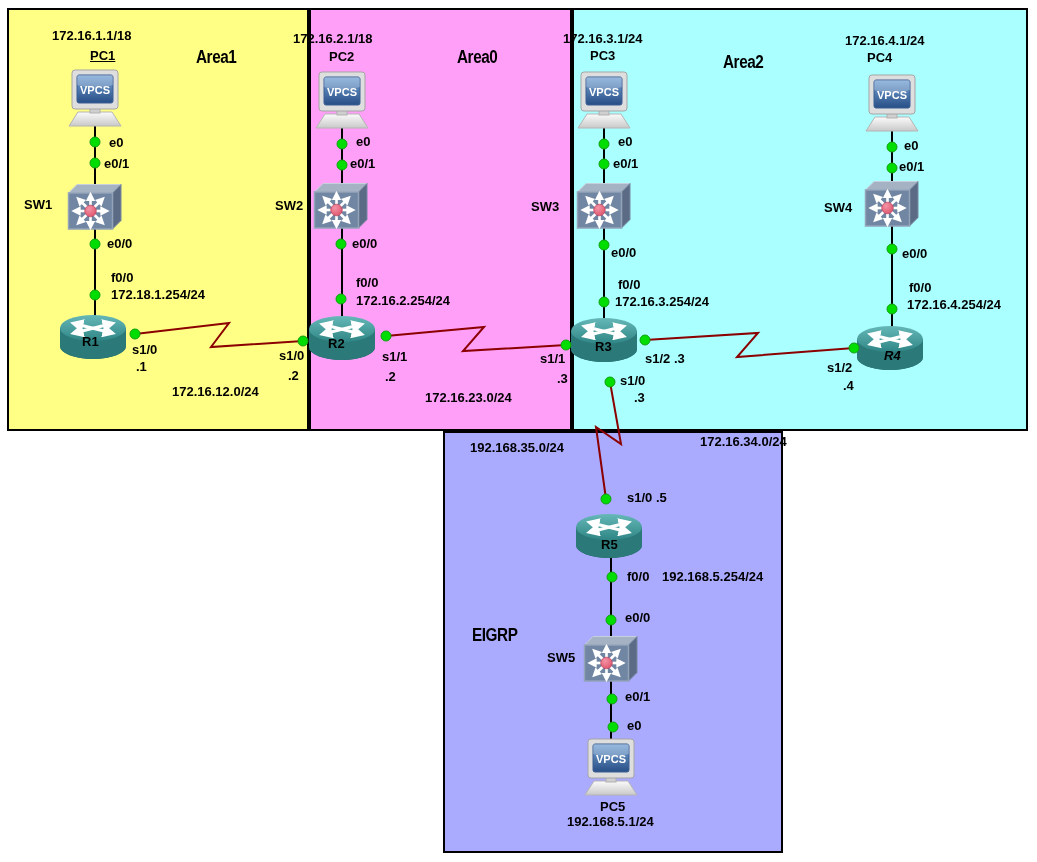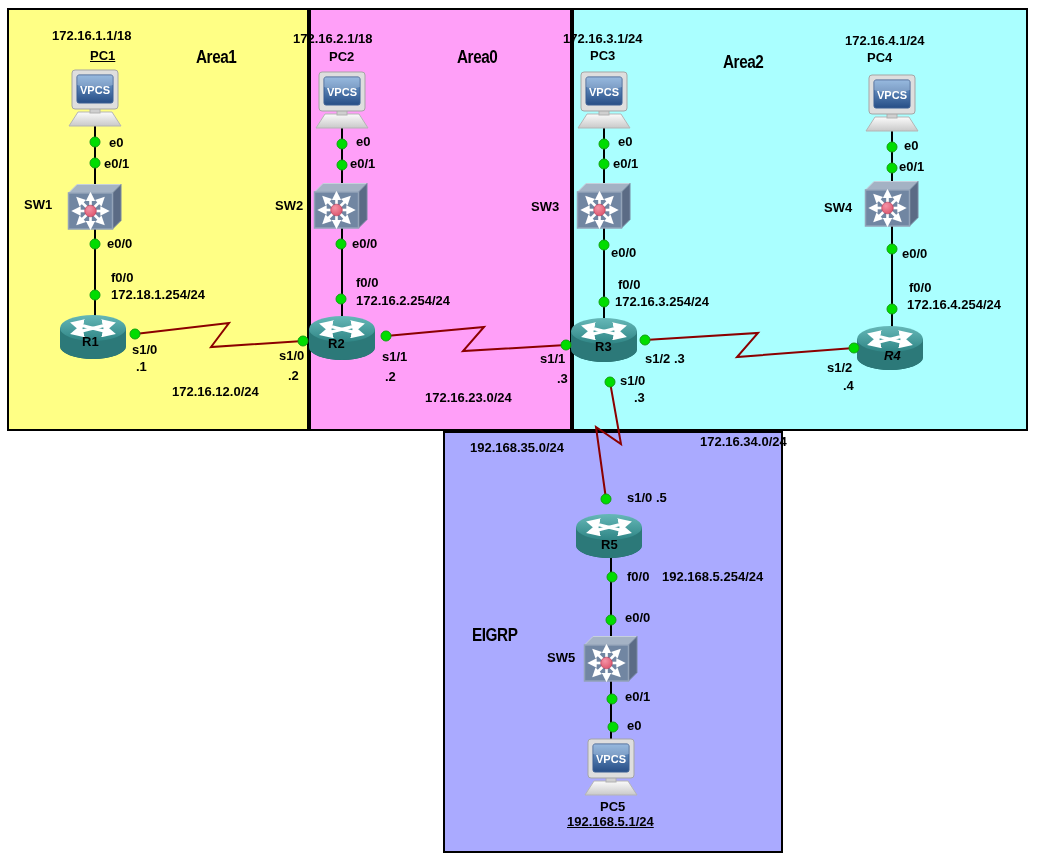--- a/index.html
+++ b/index.html
@@ -428,14 +428,14 @@
     <div class="lbl" style="left: 627px; top: 491px;">s1/0 .5</div>
     <div class="lbl" style="left: 601px; top: 538px;">R5</div>
     <div class="lbl" style="left: 627px; top: 570px;">f0/0</div>
     <div class="lbl" style="left: 662px; top: 570px;">192.168.5.254/24</div>
     <div class="lbl" style="left: 625px; top: 611px;">e0/0</div>
     <div class="lbl area" style="left: 472px; top: 625px;">EIGRP</div>
     <div class="lbl" style="left: 547px; top: 651px;">SW5</div>
     <div class="lbl" style="left: 625px; top: 690px;">e0/1</div>
     <div class="lbl" style="left: 627px; top: 719px;">e0</div>
     <div class="lbl" style="left: 600px; top: 800px;">PC5</div>
-    <div class="lbl" style="left: 567px; top: 815px; text-decoration: underline;">192.168.5.1/24</div>
+    <div class="lbl" style="left: 567px; top: 815px;">192.168.5.1/24</div>
   </div>
 
 </body></html>

